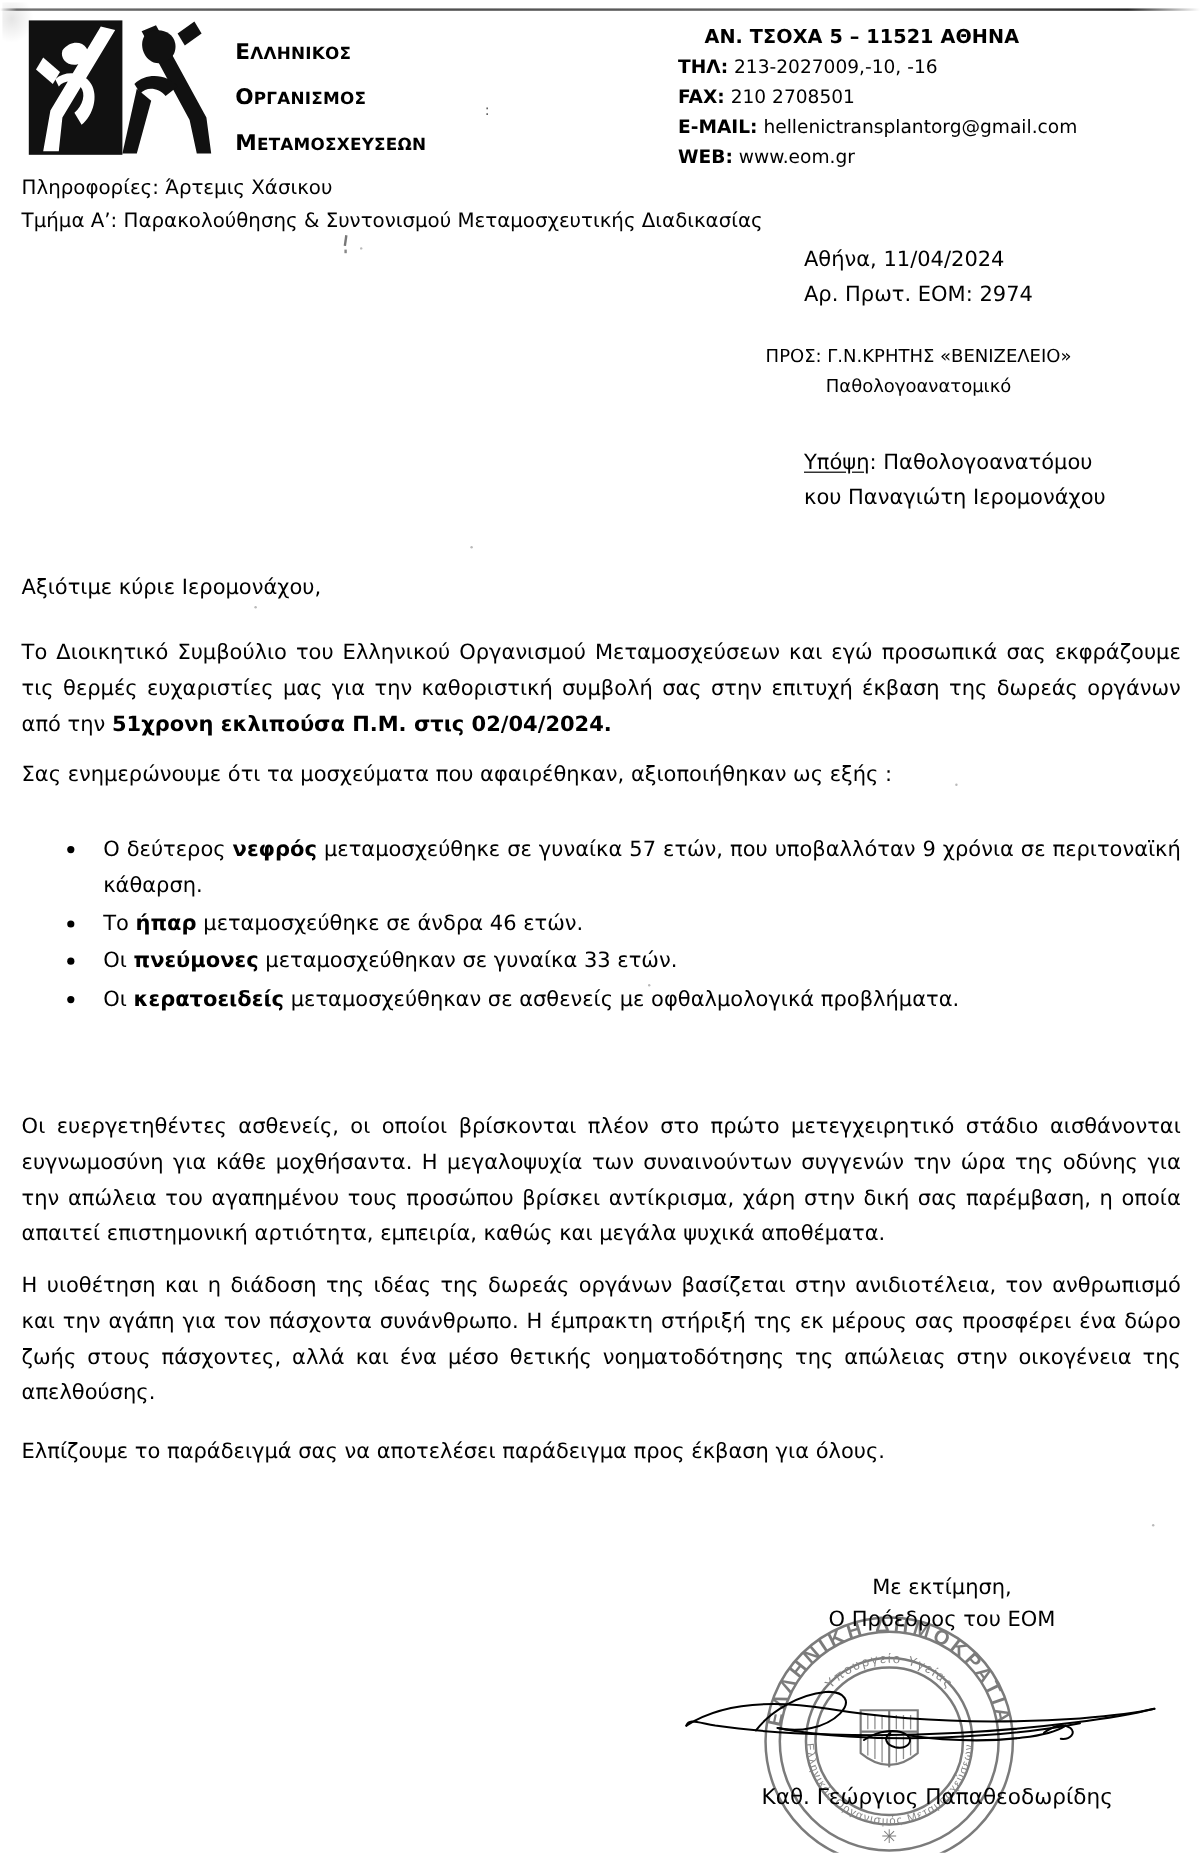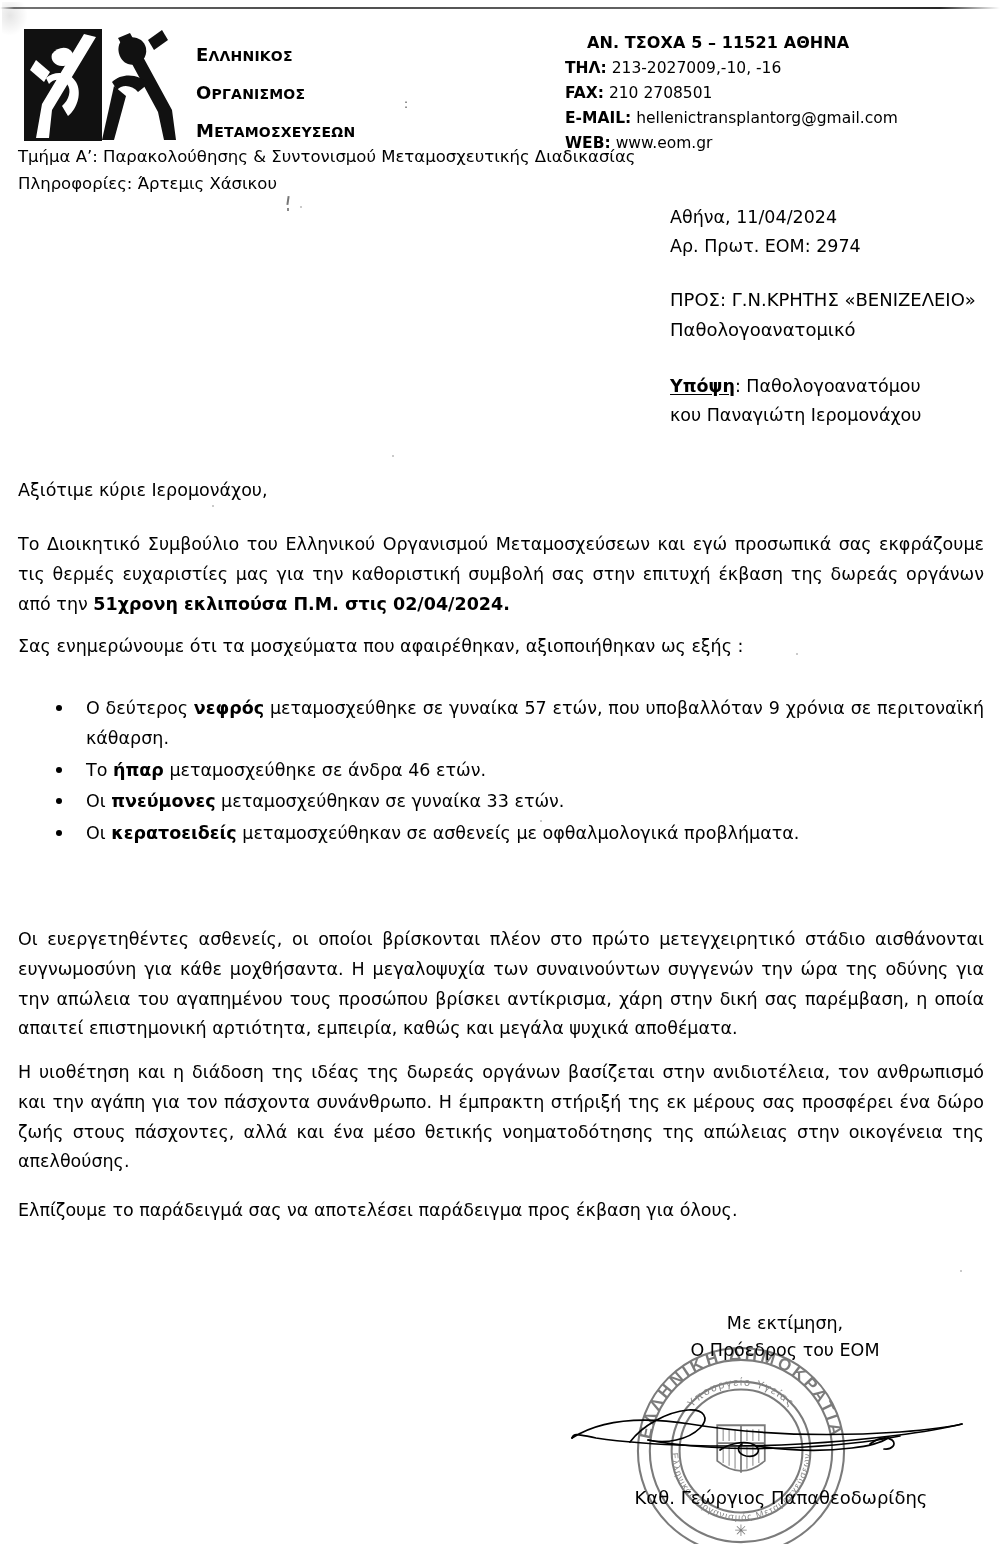--- a/index.html
+++ b/index.html
@@ -36,21 +36,21 @@
   .scan-left-smudge {
     position: absolute;
     top: 2px; left: 2px;
     width: 26px; height: 34px;
     background: radial-gradient(ellipse at 30% 40%, rgba(0,0,0,0.10), rgba(0,0,0,0) 70%);
   }
 
   
   .header {
     position: absolute;
-    top: 20px;
+    top: 8px;
     left: 0;
     width: 812px;
     height: 130px;
   }
   .logo-wrap {
     position: absolute;
     left: 22px;
     top: 6px;
     width: 160px;
     height: 118px;
@@ -129,37 +129,38 @@
     left: 670px;
     top: 203px;
     font-size: 17.5px;
     line-height: 1.66;
   }
   .meta-block .row { white-space: nowrap; }
 
   
   .recipient {
     position: absolute;
-    left: 670px;
+    left: 638px;
     top: 285px;
-    font-size: 18px;
+    font-size: 15px;
     line-height: 1.66;
+    text-align: center;
   }
   .recipient .row { white-space: nowrap; }
 
   .attn {
     position: absolute;
     left: 670px;
     top: 372px;
     font-size: 17.5px;
     line-height: 1.66;
   }
   .attn .row { white-space: nowrap; }
   .attn .attn-label {
-    font-weight: 700;
+    font-weight: 400;
     text-decoration: underline;
     text-underline-offset: 2px;
   }
 
   
   .salutation {
     position: absolute;
     left: 18px;
     top: 480px;
     font-size: 17.5px;
@@ -294,22 +295,22 @@
   <div class="contact">
     <div class="row addr">ΑΝ. ΤΣΟΧΑ 5 – 11521 ΑΘΗΝΑ</div>
     <div class="row"><span class="lbl">ΤΗΛ:</span><span> 213-2027009,-10, -16</span></div>
     <div class="row"><span class="lbl">FAX:</span><span> 210 2708501</span></div>
     <div class="row"><span class="lbl">E-MAIL:</span><span> hellenictransplantorg@gmail.com</span></div>
     <div class="row"><span class="lbl">WEB:</span><span> www.eom.gr</span></div>
   </div>
 </div>
 
 <div class="dept">
+  <span class="row">Πληροφορίες: Άρτεμις Χάσικου</span>
   <span class="row">Τμήμα Α’: Παρακολούθησης &amp; Συντονισμού Μεταμοσχευτικής Διαδικασίας</span>
-  <span class="row">Πληροφορίες: Άρτεμις Χάσικου</span>
 </div>
 <div class="stray-dot-1"></div>
 <div class="stray-dot-2"></div>
 
 <div class="meta-block">
   <div class="row">Αθήνα, 11/04/2024</div>
   <div class="row">Αρ. Πρωτ. ΕΟΜ: 2974</div>
 </div>
 
 <div class="recipient">

